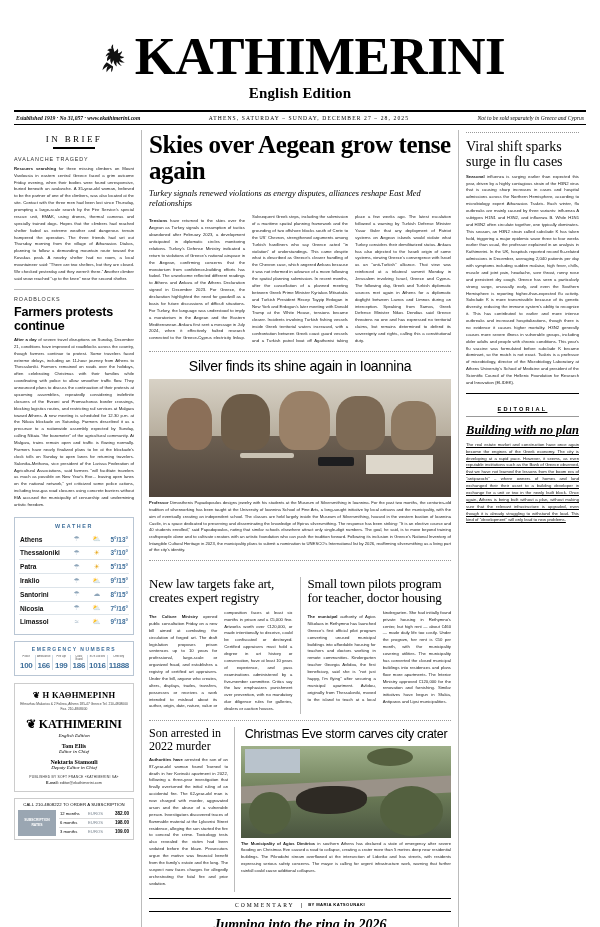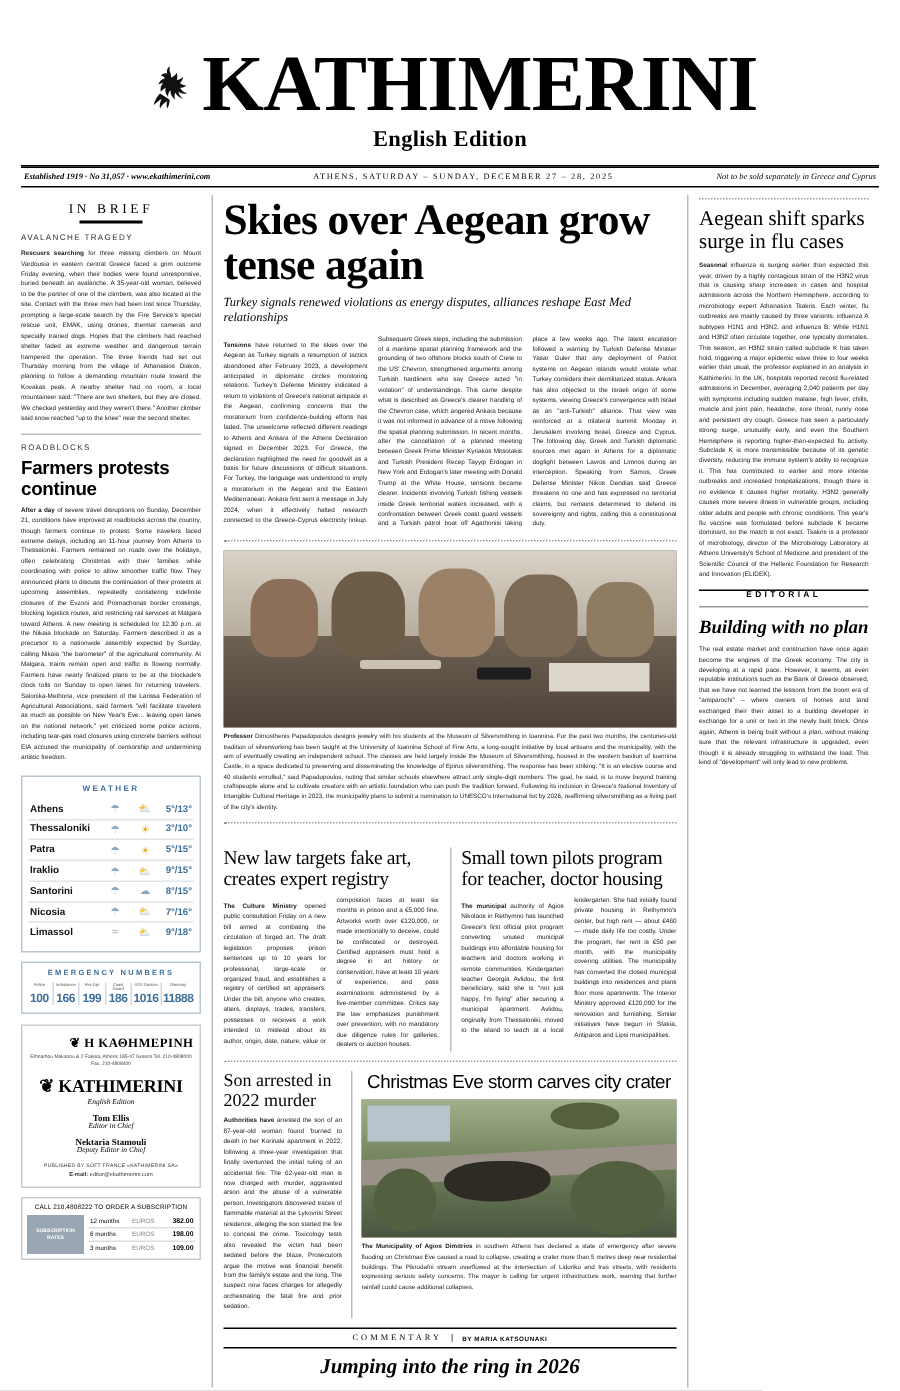--- a/index.html
+++ b/index.html
@@ -49,42 +49,42 @@
   .ebox{border:.8px solid #b9c6d4;margin-top:6px;padding:4px 3px 5px;}
   .etitle{text-align:center;font-size:5px;letter-spacing:1.5px;font-weight:bold;color:#3f6f9b;margin-bottom:3px;}
   .enums{display:flex;justify-content:space-between;}
   .enum{flex:1;text-align:center;border-right:.5px solid #cfdae4;padding:0 1px;}
   .enum:last-child{border-right:none;}
   .enum .lbl{font-size:2.7px;color:#555;line-height:1.2;height:6px;overflow:hidden;}
   .enum .num{font-size:8px;font-weight:bold;color:#3f6f9b;letter-spacing:-.3px;}
 
   
   .imprint{border:.8px solid #ccc;margin-top:7px;padding:6px 4px;text-align:center;}
-  .imp-gr{font-family:"Liberation Serif",serif;font-weight:bold;font-size:8.5px;letter-spacing:.3px;text-align:right;}
+  .imp-gr{font-family:"Liberation Serif",serif;font-weight:bold;font-size:8.5px;letter-spacing:.3px;}
   .imp-addr{font-size:3.3px;color:#444;line-height:1.45;margin-top:2px;}
   .imp-k{font-family:"Liberation Serif",serif;font-weight:bold;font-size:12px;margin-top:5px;letter-spacing:-.2px;}
   .imp-ee{font-family:"Liberation Serif",serif;font-size:5px;font-style:italic;margin-top:1px;}
   .imp-name{font-family:"Liberation Serif",serif;font-weight:bold;font-size:6px;margin-top:5px;}
   .imp-role{font-family:"Liberation Serif",serif;font-style:italic;font-size:5px;}
   .imp-pub{font-size:3.4px;margin-top:5px;color:#333;letter-spacing:.2px;}
   .imp-mail{font-size:3.8px;margin-top:2px;color:#333;}
   .imp-mail b{font-weight:bold;}
 
   .subbox{border:.8px solid #ccc;margin-top:6px;padding:3px;}
   .sub-call{font-size:4.3px;text-align:center;letter-spacing:.1px;margin-bottom:3px;}
   .sub-body{display:flex;gap:3px;align-items:stretch;}
   .sub-tag{background:#9aa6b2;color:#fff;font-size:3.4px;font-weight:bold;text-align:center;width:34px;display:flex;align-items:center;justify-content:center;line-height:1.3;padding:2px;}
   table.st{flex:1;border-collapse:collapse;font-size:4.2px;}
   table.st td{border-bottom:.5px solid #ddd;padding:1.5px 1px;}
   table.st td.p{text-align:right;font-weight:bold;font-size:4.6px;}
   table.st td.m{color:#7a8590;}
   table.st tr:last-child td{border-bottom:none;}
 
   
-  .mh1{font-family:"Liberation Serif",serif;font-size:29px;line-height:1.06;margin:2px 0 4px;letter-spacing:-.4px;}
+  .mh1{font-family:"Liberation Serif",serif;font-size:25px;line-height:1.06;margin:2px 0 4px;letter-spacing:-.4px;}
   .mdek{font-family:"Liberation Serif",serif;font-style:italic;font-size:8.3px;line-height:1.25;margin-bottom:5px;}
   .cols3{column-count:3;column-gap:7px;column-rule:none;}
   .cols2{column-count:2;column-gap:7px;}
   .feat-title{font-size:14px;text-align:center;font-weight:normal;margin:5px 0 5px;letter-spacing:-.3px;}
   .photo{width:100%;height:118px;position:relative;overflow:hidden;background:#7d7468;}
   .photo2{width:100%;height:92px;position:relative;overflow:hidden;background:#5e6b4e;}
   .cap{font-size:4.2px;line-height:1.6;text-align:justify;margin-top:3px;color:#1a1a1a;}
   .cap b{font-weight:bold;}
   .twoheads{display:flex;gap:0;margin-top:16px;}
   .th{flex:1;}
@@ -98,21 +98,21 @@
   .bot-l h3{font-family:"Liberation Serif",serif;font-size:12px;line-height:1.08;margin:0 0 4px;font-weight:normal;}
 
   .comm-rule-top{border-top:1.4px solid #000;margin-top:6px;}
   .comm-bar{display:flex;align-items:center;justify-content:center;gap:6px;font-size:5.6px;padding:3px 0;border-bottom:.8px solid #000;}
   .comm-bar .lab{font-family:"Liberation Serif",serif;letter-spacing:2px;}
   .comm-bar .by{font-size:4.2px;font-weight:bold;letter-spacing:.4px;}
   .comm-title{font-family:"Liberation Serif",serif;font-style:italic;font-size:14px;text-align:center;margin:5px 0 5px;}
 
   
   .rh{font-family:"Liberation Serif",serif;font-size:14px;line-height:1.08;margin:4px 0 5px;font-weight:normal;}
-  .edbox{border-top:1.4px solid #000;margin-top:6px;padding-top:0;}
+  .edbox{border-top:1.4px solid #000;margin-top:6px;padding-top:12px;text-decoration:underline;}
   .edlabel{text-align:center;font-size:5.6px;letter-spacing:2.2px;font-weight:bold;padding-bottom:4px;border-bottom:.8px solid #999;}
   .edtitle{font-family:"Liberation Serif",serif;font-style:italic;font-size:12.5px;text-align:center;line-height:1.12;margin:6px 0 5px;}
 
   
   .ph-sky{position:absolute;inset:0;background:linear-gradient(#d8d2c6,#b9b0a0 45%,#8d8374 100%);}
   .ph-tbl{position:absolute;left:0;right:0;bottom:0;height:52%;background:linear-gradient(#6d6052,#4e433a);}
   .ph-fig{position:absolute;border-radius:40% 40% 30% 30%;}
   .ph2-sky{position:absolute;inset:0;background:linear-gradient(#9fb08a,#6d7d58 50%,#4a5540 100%);}
   .ph2-road{position:absolute;left:0;right:0;top:38%;height:18%;background:#9a9288;transform:skewY(-3deg);}
   .ph2-hole{position:absolute;left:26%;top:44%;width:34%;height:30%;background:#2e2a24;border-radius:48% 40% 52% 44%;}
@@ -283,20 +283,21 @@
     <div class="col-mid">
 
       <h1 class="mh1">Skies over Aegean grow tense again</h1>
       <div class="mdek">Turkey signals renewed violations as energy disputes, alliances reshape East Med relationships</div>
       <div class="cols3">
         <p class="body-xs"><b>Tensions</b> <span>have returned to the skies over the Aegean as Turkey signals a resumption of tactics abandoned after February 2023, a development anticipated in diplomatic circles monitoring relations. Turkey's Defense Ministry indicated a return to violations of Greece's national airspace in the Aegean, confirming concerns that the moratorium from confidence-building efforts has faded. The unwelcome reflected different readings to Athens and Ankara of the Athens Declaration signed in December 2023. For Greece, the declaration highlighted the need for goodwill as a basis for future discussions of difficult situations. For Turkey, the language was understood to imply a moratorium in the Aegean and the Eastern Mediterranean. Ankara first sent a message in July 2024, when it effectively halted research connected to the Greece-Cyprus electricity linkup. Subsequent Greek steps, including the submission of a maritime spatial planning framework and the grounding of two offshore blocks south of Crete to the US' Chevron, strengthened arguments among Turkish hardliners who say Greece acted "in violation" of understandings. This came despite what is described as Greece's clearer handling of the Chevron case, which angered Ankara because it was not informed in advance of a move following the spatial planning submission. In recent months, after the cancellation of a planned meeting between Greek Prime Minister Kyriakos Mitsotakis and Turkish President Recep Tayyip Erdogan in New York and Erdogan's later meeting with Donald Trump at the White House, tensions became clearer. Incidents involving Turkish fishing vessels inside Greek territorial waters increased, with a confrontation between Greek coast guard vessels and a Turkish patrol boat off Agathonisi taking place a few weeks ago. The latest escalation followed a warning by Turkish Defense Minister Yasar Guler that any deployment of Patriot systems on Aegean islands would violate what Turkey considers their demilitarized status. Ankara has also objected to the Israeli origin of some systems, viewing Greece's convergence with Israel as an "anti-Turkish" alliance. That view was reinforced at a trilateral summit Monday in Jerusalem involving Israel, Greece and Cyprus. The following day, Greek and Turkish diplomatic sources met again in Athens for a diplomatic dogfight between Lavros and Limnos during an interception. Speaking from Samos, Greek Defense Minister Nikos Dendias said Greece threatens no one and has expressed no territorial claims, but remains determined to defend its sovereignty and rights, calling this a constitutional duty.</span></p>
       </div>
 
       <div class="sep-dot"></div>
 
+      <h2 class="feat-title">Silver finds its shine again in Ioannina</h2>
       <div class="photo">
         <div class="ph-sky"></div>
         <div class="ph-tbl"></div>
         <div class="ph-fig" style="left:6%;top:16%;width:15%;height:44%;background:#8b6f58;"></div>
         <div class="ph-fig" style="left:24%;top:12%;width:16%;height:48%;background:#6d5c48;"></div>
         <div class="ph-fig" style="left:43%;top:10%;width:17%;height:50%;background:#9a8168;"></div>
         <div class="ph-fig" style="left:62%;top:14%;width:16%;height:46%;background:#7d6a55;"></div>
         <div class="ph-fig" style="left:80%;top:18%;width:15%;height:42%;background:#8f7a62;"></div>
         <div style="position:absolute;left:30%;top:62%;width:18%;height:5%;background:#c9c2b4;border-radius:2px;"></div>
         <div style="position:absolute;left:56%;top:66%;width:12%;height:7%;background:#1d1d1f;border-radius:2px;"></div>
@@ -348,21 +349,21 @@
         <span class="lab">COMMENTARY</span>
         <span>|</span>
         <span class="by">BY MARIA KATSOUNAKI</span>
       </div>
       <h2 class="comm-title">Jumping into the ring in 2026</h2>
 
     </div>
 
     <div class="col-right">
       <div class="sep-dot" style="margin-top:2px;"></div>
-      <h2 class="rh">Aegean shift sparks surge in flu cases</h2>
+      <h2 class="rh">Viral shift sparks surge in flu cases</h2>
       <p class="body-xs"><b>Seasonal</b> <span>influenza is surging earlier than expected this year, driven by a highly contagious strain of the H3N2 virus that is causing sharp increases in cases and hospital admissions across the Northern Hemisphere, according to microbiology expert Athanasios Tsakris. Each winter, flu outbreaks are mainly caused by three variants: influenza A subtypes H1N1 and H3N2, and influenza B. While H1N1 and H3N2 often circulate together, one typically dominates. This season, an H3N2 strain called subclade K has taken hold, triggering a major epidemic wave three to four weeks earlier than usual, the professor explained in an analysis in Kathimerini. In the UK, hospitals reported record flu-related admissions in December, averaging 2,040 patients per day with symptoms including sudden malaise, high fever, chills, muscle and joint pain, headache, sore throat, runny nose and persistent dry cough. Greece has seen a particularly strong surge, unusually early, and even the Southern Hemisphere is reporting higher-than-expected flu activity. Subclade K is more transmissible because of its genetic diversity, reducing the immune system's ability to recognize it. This has contributed to earlier and more intense outbreaks and increased hospitalizations, though there is no evidence it causes higher mortality. H3N2 generally causes more severe illness in vulnerable groups, including older adults and people with chronic conditions. This year's flu vaccine was formulated before subclade K became dominant, so the match is not exact. Tsakris is a professor of microbiology, director of the Microbiology Laboratory at Athens University's School of Medicine and president of the Scientific Council of the Hellenic Foundation for Research and Innovation (ELIDEK).</span></p>
 
       <div class="edbox">
         <div class="edlabel">EDITORIAL</div>
         <h2 class="edtitle">Building with no plan</h2>
         <p class="body-xs">The real estate market and construction have once again become the engines of the Greek economy. The city is developing at a rapid pace. However, it seems, as even reputable institutions such as the Bank of Greece observed, that we have not learned the lessons from the boom era of "antiparochi" – where owners of homes and land exchanged their their asset to a building developer in exchange for a unit or two in the newly built block. Once again, Athens is being built without a plan, without making sure that the relevant infrastructure is upgraded, even though it is already struggling to withstand the load. This kind of "development" will only lead to new problems.</p>
       </div>
     </div>
 
   </div>

